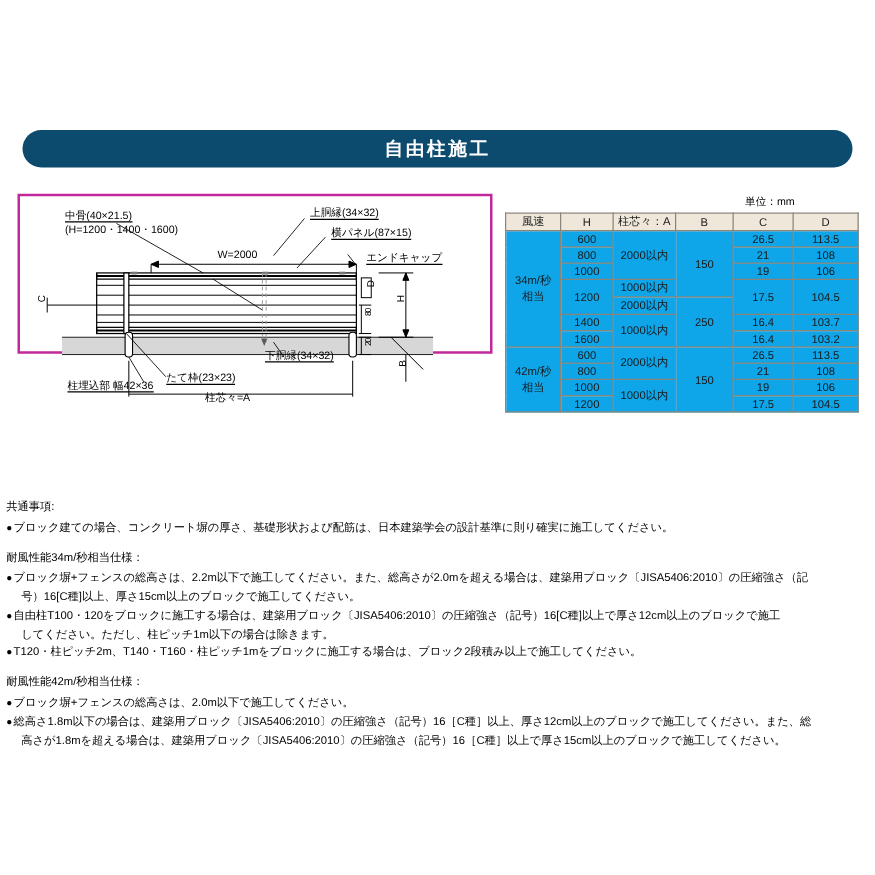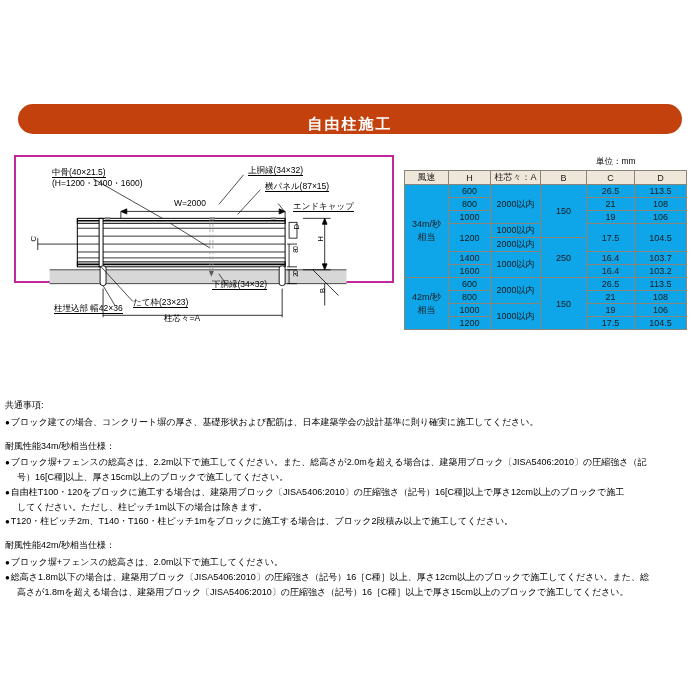--- a/index.html
+++ b/index.html
@@ -10,23 +10,23 @@
     font-family: "Liberation Sans", "DejaVu Sans", sans-serif;
     color: #1a1a1a;
     overflow: hidden;
   }
   #page { position: relative; width: 700px; height: 700px; }
 
   
   .banner-wrap { position: absolute; left: 18px; top: 104px; width: 664px; height: 30px; }
   .banner {
     width: 100%; height: 100%;
-    background: #c2410c;
+    background: #0c4a6e;
     border-radius: 15px;
-    display: flex; align-items: flex-end; justify-content: center;
+    display: flex; align-items: center; justify-content: center;
   }
   .banner-text {
     color: #ffffff; font-size: 15px; font-weight: bold;
     letter-spacing: 2px;
   }
 
   
   .diagram {
     position: absolute; left: 14px; top: 155px;
     width: 380px; height: 128px;

